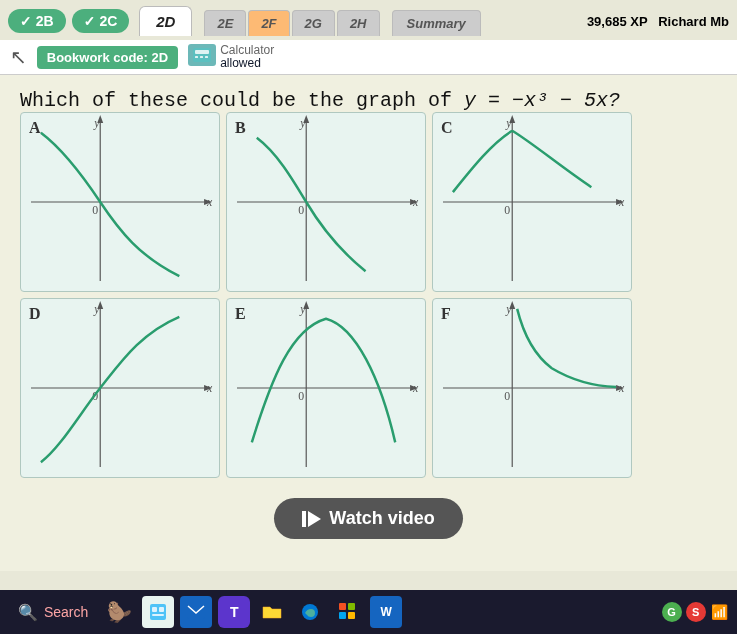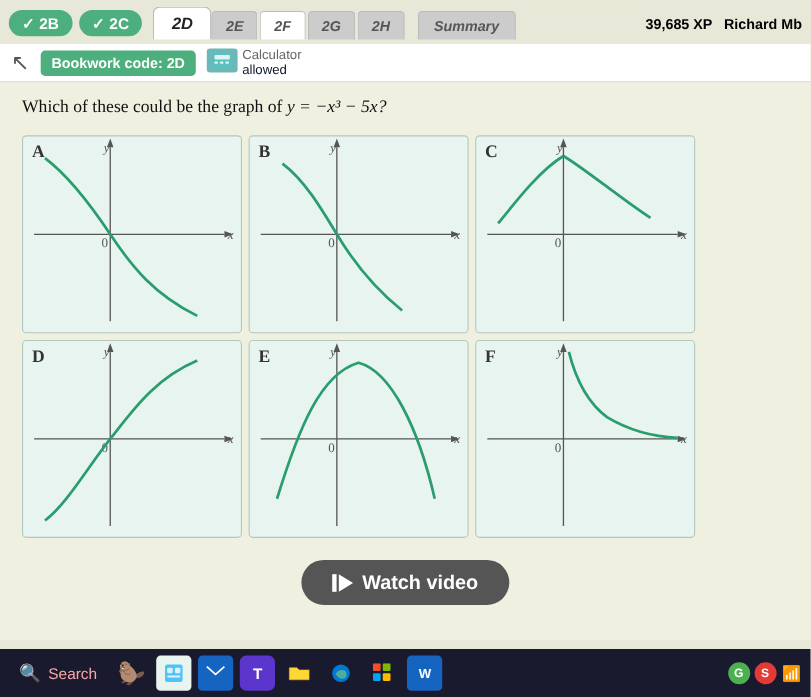--- a/index.html
+++ b/index.html
@@ -100,24 +100,24 @@
     }
 
     
     .main-content {
       background: #f0f0e0;
       padding: 14px 20px;
       min-height: 460px;
     }
 
     .question-text {
-      font-size: 16px;
+      font-size: 20px;
       color: #111;
-      margin-bottom: 16px;
-      font-family: Liberation Serif, serif;
+      margin-bottom: 0;
+      font-family: Liberation Mono, monospace;
     }
 
     .question-text .math {
       font-style: italic;
     }
 
     
     .graph-grid {
       display: grid;
       grid-template-columns: repeat(3, 200px);
@@ -251,24 +251,24 @@
     </div>
     <div class="nav-pill">
       <span class="check">✓</span>
       <span>2C</span>
     </div>
 
     <div class="nav-tabs-row" style="flex:1; display:flex; align-items:flex-end; gap:0;">
       <div class="nav-tab active" style="font-size:15px; padding:6px 16px; background:#fff; border-radius:6px 6px 0 0; border:1px solid #bbb; border-bottom:none; font-weight:bold;">
         <span>2D</span>
       </div>
-      <div class="nav-tab inactive" style="font-size:13px; padding:5px 12px; background:#ccc; border-radius:4px 4px 0 0; margin-left:0; border:1px solid #bbb; border-bottom:none;">
+      <div class="nav-tab inactive" style="font-size:13px; padding:5px 12px; background:#ccc; border-radius:4px 4px 0 0; margin-left:12px; border:1px solid #bbb; border-bottom:none;">
         <span>2E</span>
       </div>
-      <div class="nav-tab inactive" style="font-size:13px; padding:5px 12px; background:#ffffff; border-radius:4px 4px 0 0; margin-left:2px; border:1px solid #bbb; border-bottom:none;">
+      <div class="nav-tab inactive" style="font-size:13px; padding:5px 12px; background:#fdba74; border-radius:4px 4px 0 0; margin-left:2px; border:1px solid #bbb; border-bottom:none;">
         <span>2F</span>
       </div>
       <div class="nav-tab inactive" style="font-size:13px; padding:5px 12px; background:#ccc; border-radius:4px 4px 0 0; margin-left:2px; border:1px solid #bbb; border-bottom:none;">
         <span>2G</span>
       </div>
       <div class="nav-tab inactive" style="font-size:13px; padding:5px 12px; background:#ccc; border-radius:4px 4px 0 0; margin-left:2px; border:1px solid #bbb; border-bottom:none;">
         <span>2H</span>
       </div>
       <div class="nav-tab inactive" style="font-size:13px; padding:5px 14px; background:#ccc; border-radius:4px 4px 0 0; margin-left:12px; border:1px solid #bbb; border-bottom:none;">
         <span>Summary</span>

